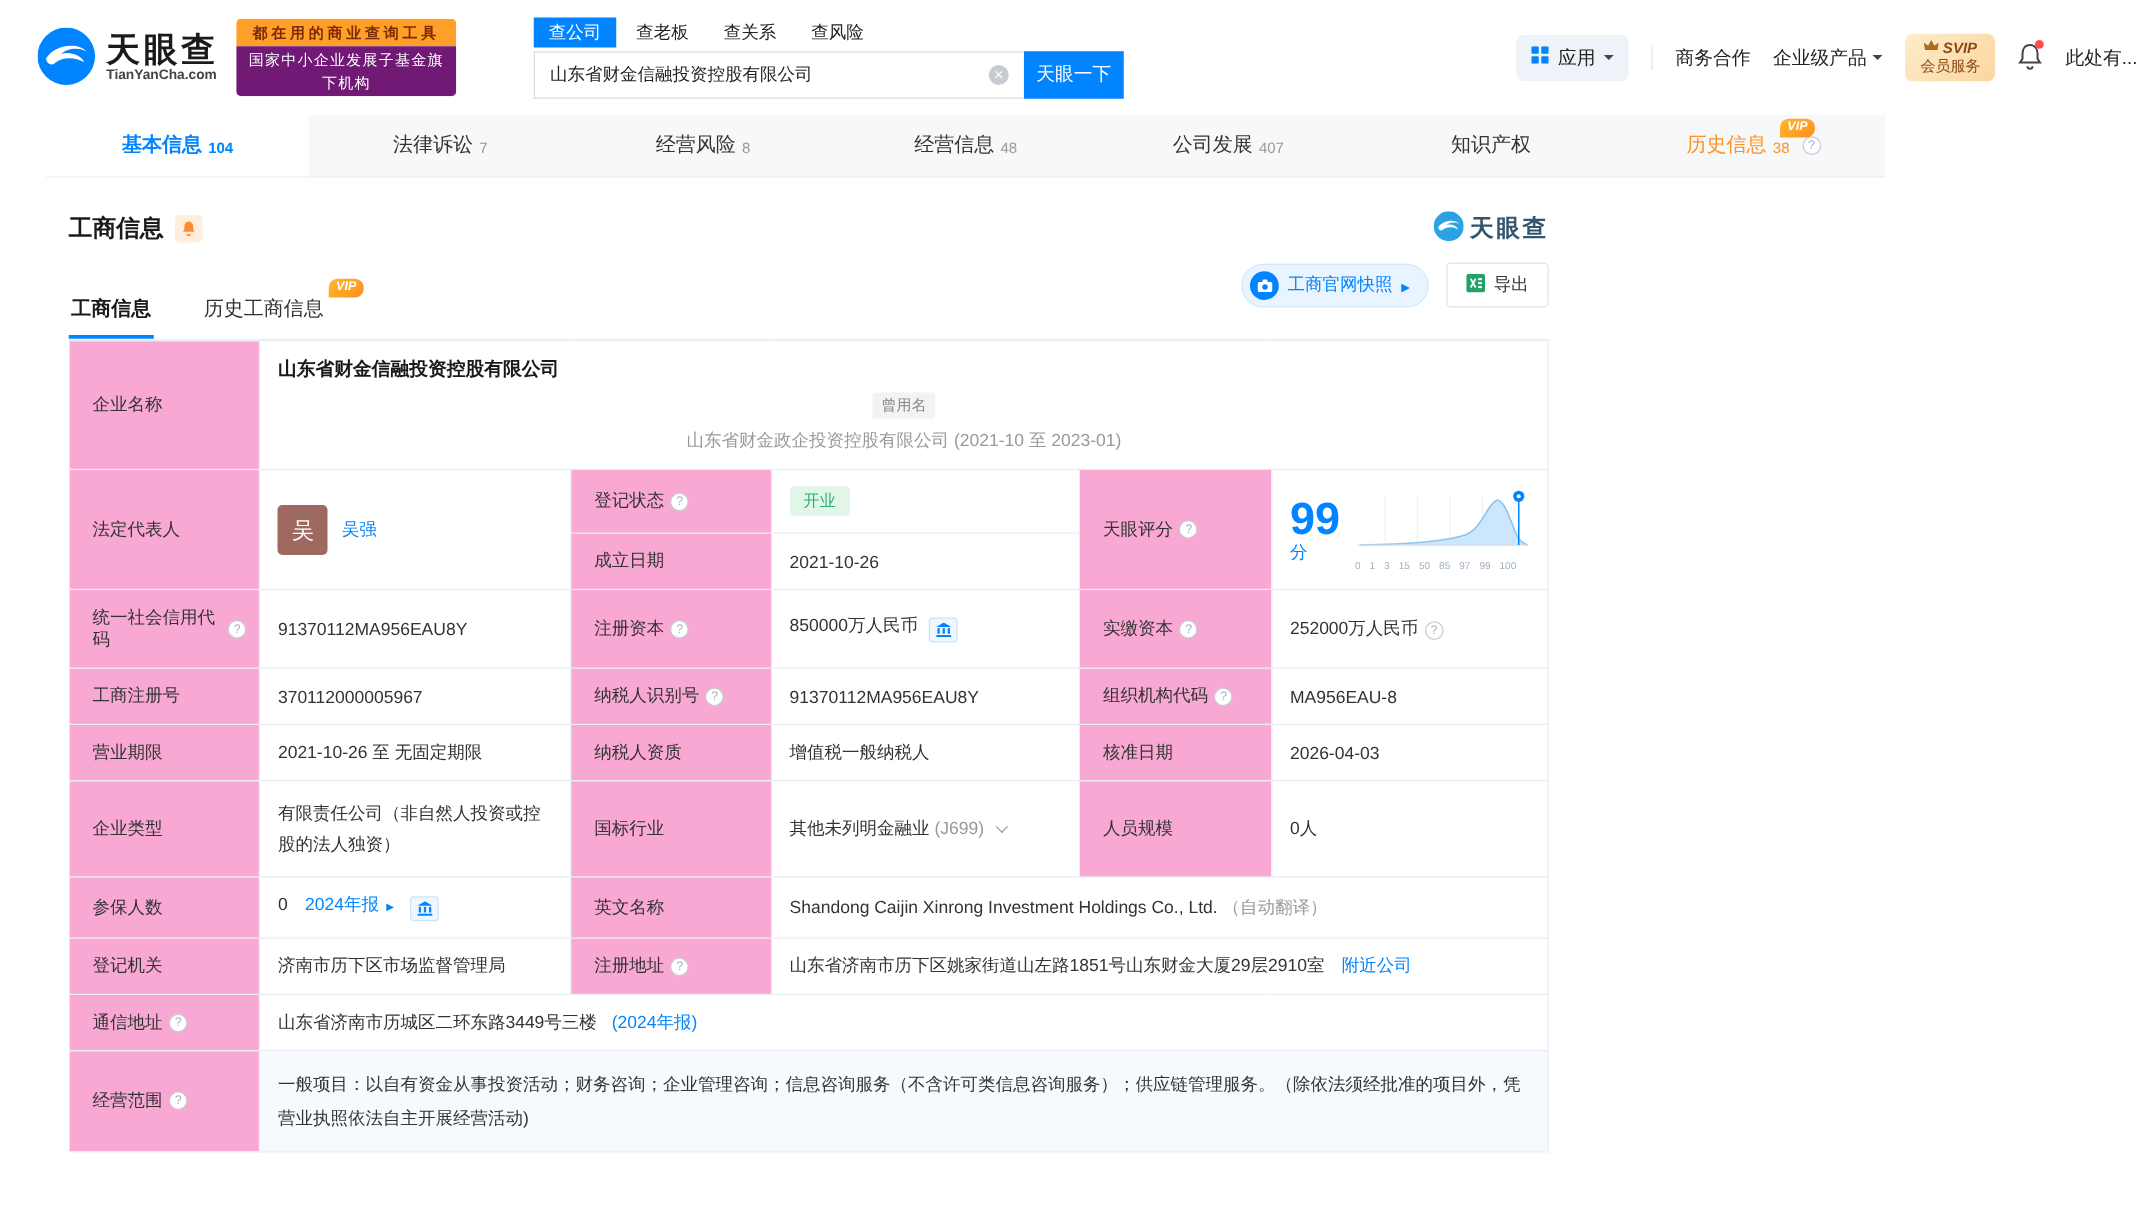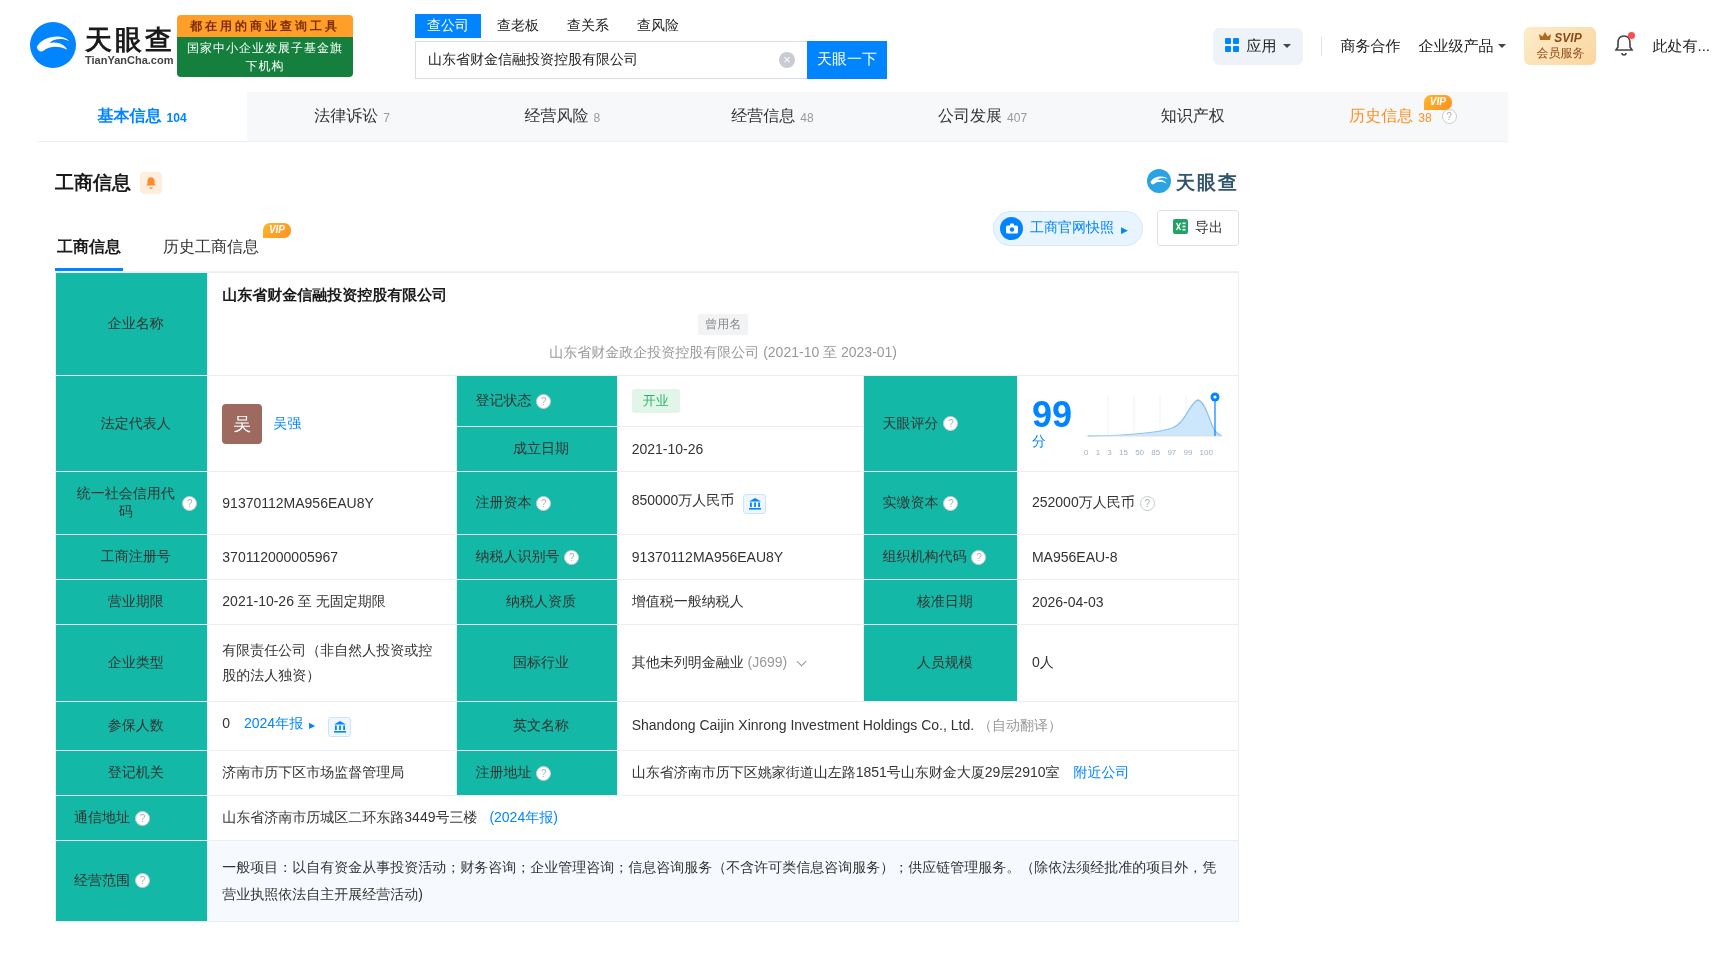--- a/index.html
+++ b/index.html
@@ -10,23 +10,23 @@
     font-family:"Liberation Sans","DejaVu Sans",sans-serif;
     font-size:14px;
   }
   a { text-decoration:none; color:#0084ff; cursor:pointer; }
 
   
   .topbar { display:flex; align-items:center; height:92px; padding-left:30px; background:#fff; }
   .logo-wrap { display:flex; align-items:center; gap:9px; cursor:pointer; }
   .logo-text .cn { font-size:27px; font-weight:700; color:#1a1a1a; letter-spacing:3px; line-height:1.05; }
   .logo-text .en { font-size:11px; color:#444; font-weight:700; }
-  .promo { margin-left:2px; width:176px; border-radius:4px; overflow:hidden; font-size:12px; text-align:center; line-height:1.5; }
+  .promo { margin-left:14px; width:176px; border-radius:4px; overflow:hidden; font-size:12px; text-align:center; line-height:1.5; }
   .promo .p1 { background:#ff9e28; color:#7c2d05; font-weight:700; letter-spacing:3px; padding:2px 4px; }
-  .promo .p2 { background:#15803d; color:#fff; letter-spacing:1px; padding:2px 4px; }
+  .promo .p2 { background:#701a75; color:#fff; letter-spacing:1px; padding:2px 4px; }
 
   .search-area { margin-left:62px; }
   .search-tabs { display:flex; gap:4px; font-size:14px; margin-bottom:3px; }
   .search-tab { padding:3px 12px; cursor:pointer; color:#222; }
   .search-tab.active { background:#0084ff; color:#fff; }
   .search-row { display:flex; }
   .search-input-wrap { position:relative; width:392px; }
   .search-input { width:100%; height:38px; border:1px solid #d8dde4; border-right:none; padding:0 38px 0 12px; font-size:14px; color:#222; outline:none; }
   .clear-icon { position:absolute; right:12px; top:11px; width:16px; height:16px; border-radius:50%; background:#c8ccd2; color:#fff; text-align:center; line-height:15px; font-size:13px; cursor:pointer; }
   .clear-icon::after { content:"×"; }
@@ -71,21 +71,21 @@
   .subtab .vip-tag { position:absolute; top:-4px; right:-30px; }
   .subtab-actions { margin-left:auto; display:flex; align-items:center; gap:14px; padding-bottom:25px; }
   .snapshot-btn { display:flex; align-items:center; gap:7px; background:#e8f4ff; border:1px solid #cfe7ff; color:#0084ff; border-radius:18px; padding:5px 14px 5px 6px; font-size:14px; cursor:pointer; }
   .snap-circle { width:23px; height:23px; border-radius:50%; background:#0084ff; display:flex; align-items:center; justify-content:center; }
   .play-arrow::after { content:"▶"; font-size:9px; }
   .export-btn { display:flex; align-items:center; gap:7px; background:#fff; border:1px solid #dde2e9; border-radius:4px; padding:8px 15px; font-size:14px; color:#333; cursor:pointer; }
 
   
   .info-table { width:100%; border-collapse:collapse; margin-top:0; font-size:14px; }
   .info-table td { border:1px solid #e9eef4; vertical-align:middle; }
-  td.lbl { background:#14b8a6; padding:13px 10px 13px 18px; color:#333;text-align:center; }
+  td.lbl { background:#f9a8d4; padding:13px 10px 13px 18px; color:#333; }
   td.val { background:#fff; padding:13px 14px; color:#333; }
   tr.tint td.val { background:#f6fafe; }
   .company-name { font-size:15px; font-weight:700; color:#1a1a1a; }
   .former { margin-top:9px; display:flex; align-items:center; gap:9px;flex-direction:column; }
   .former-badge { background:#f2f3f5; color:#888; font-size:12px; padding:2px 7px; border-radius:2px; }
   .former-name { color:#999; }
   .rep { display:flex; align-items:center; gap:11px; }
   .avatar { width:40px; height:40px; border-radius:4px; background:#9e6a60; color:#fff; font-size:18px; display:flex; align-items:center; justify-content:center; cursor:pointer; }
   .badge-green { background:#e2f5e9; color:#2bb36b; font-size:13px; padding:3px 11px; border-radius:3px; display:inline-block; }
   .score-wrap { display:flex; align-items:center; gap:12px; }

